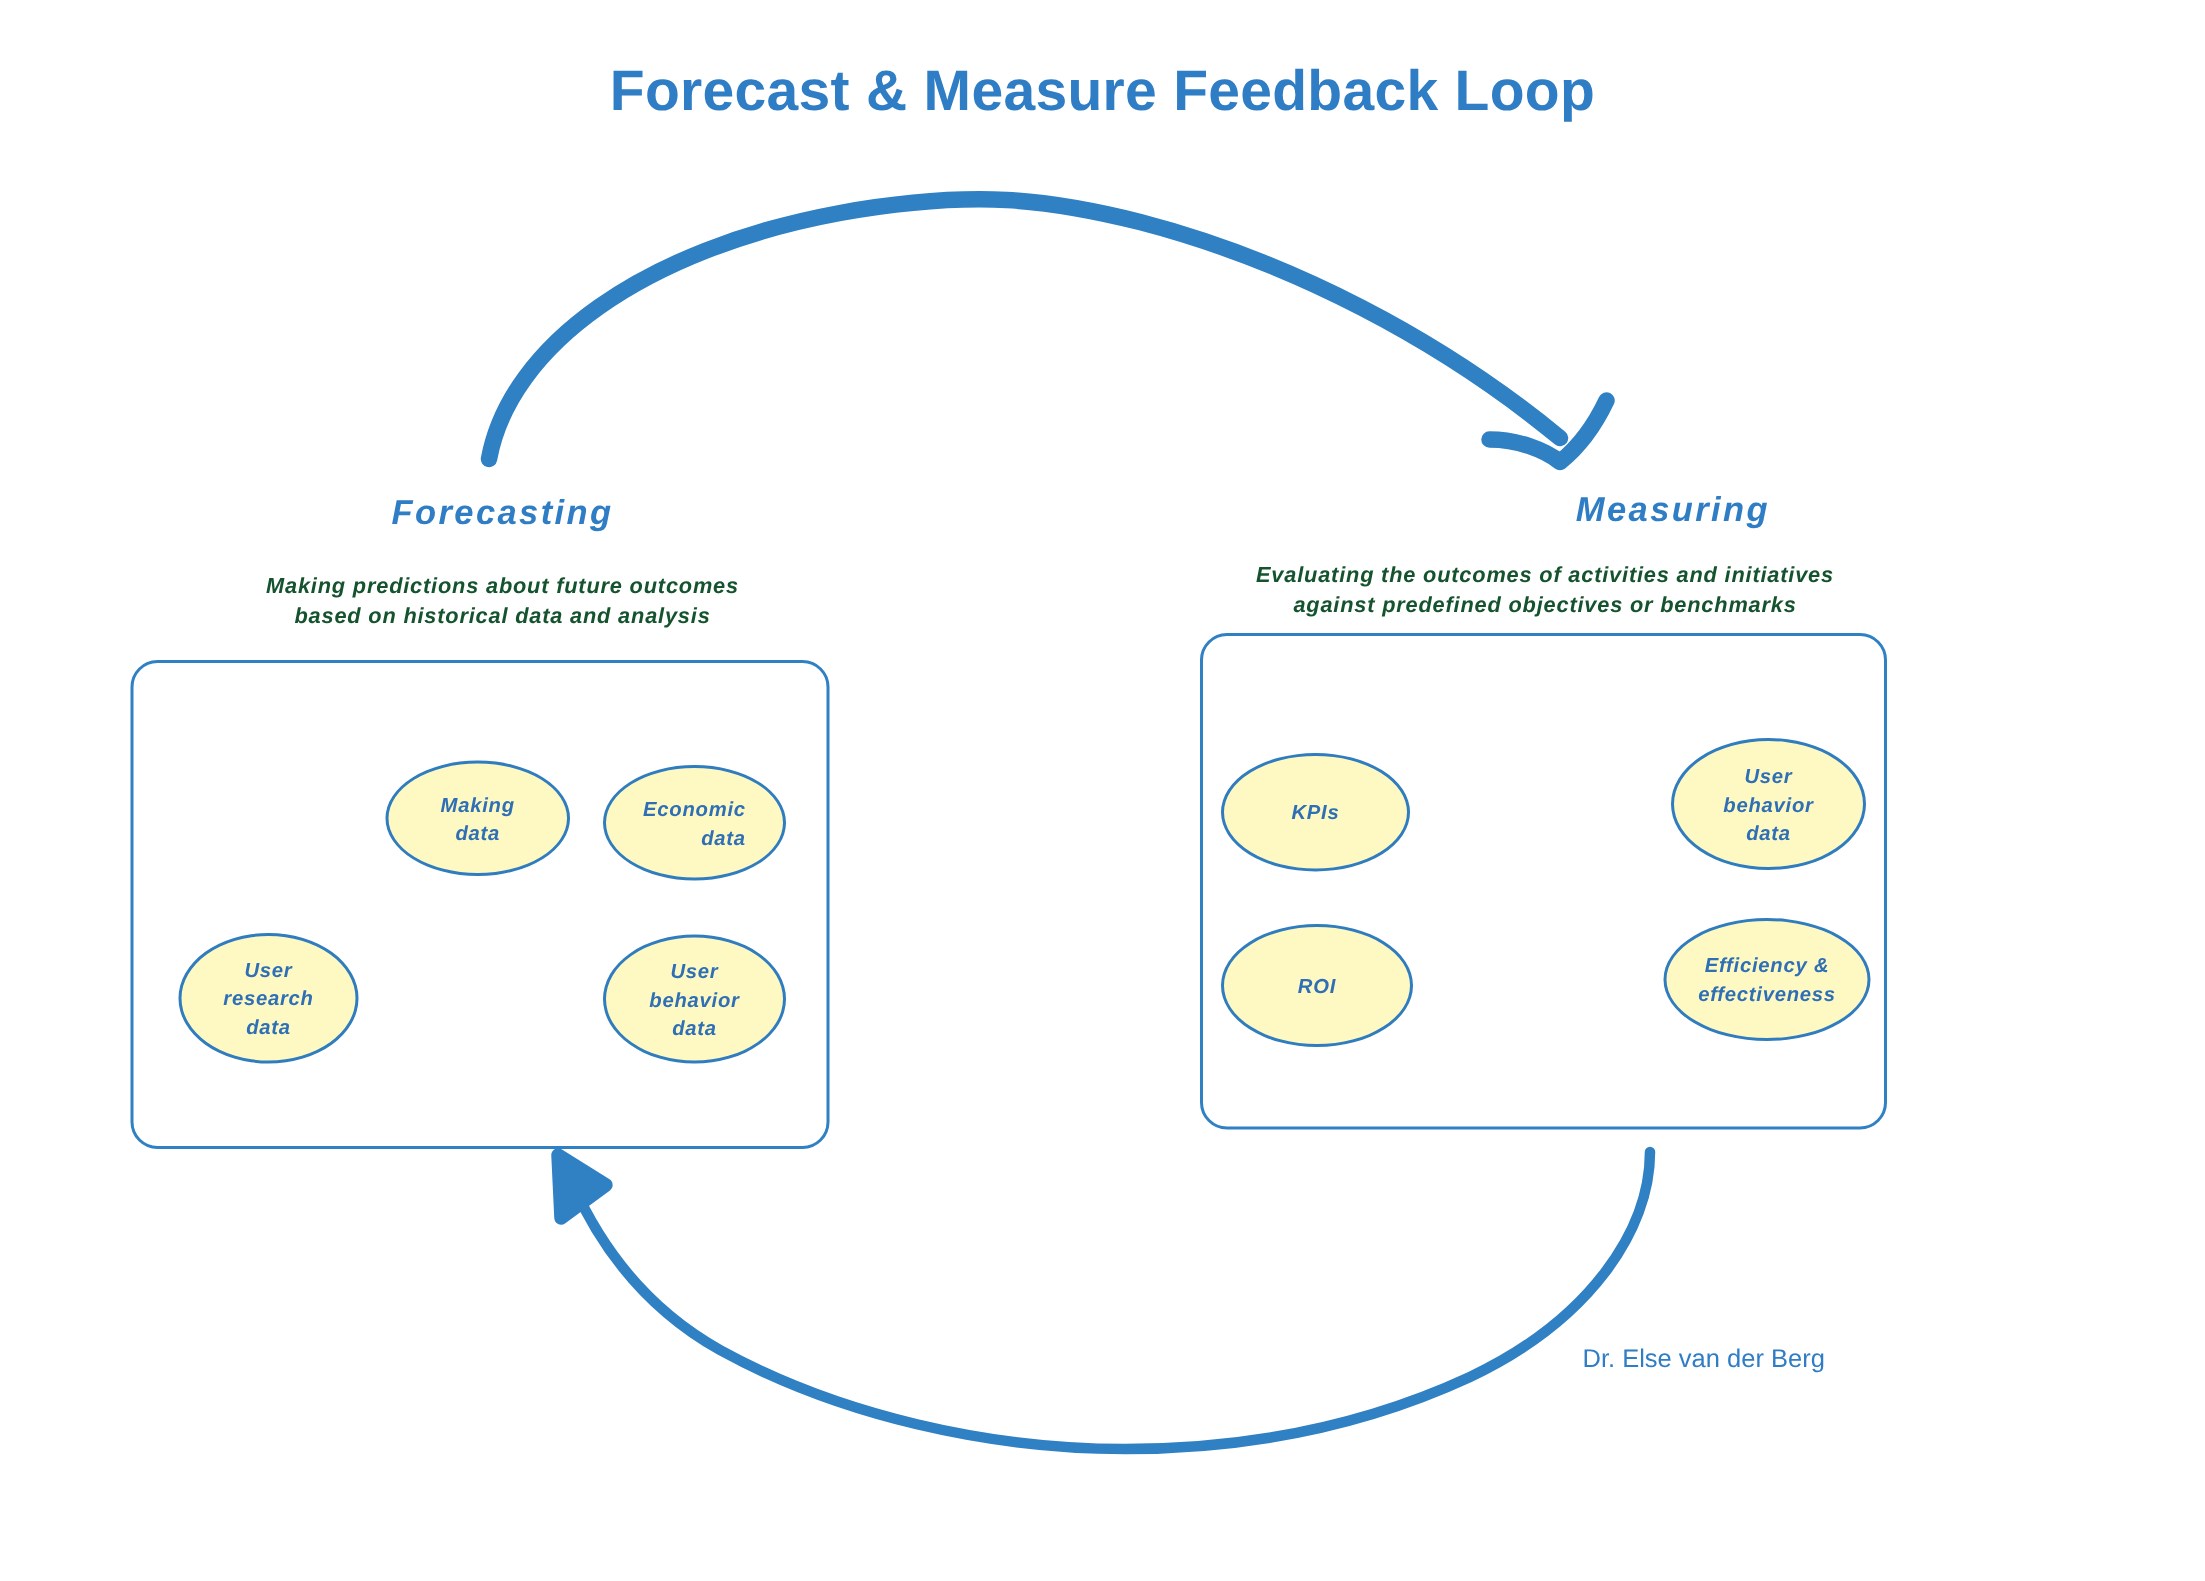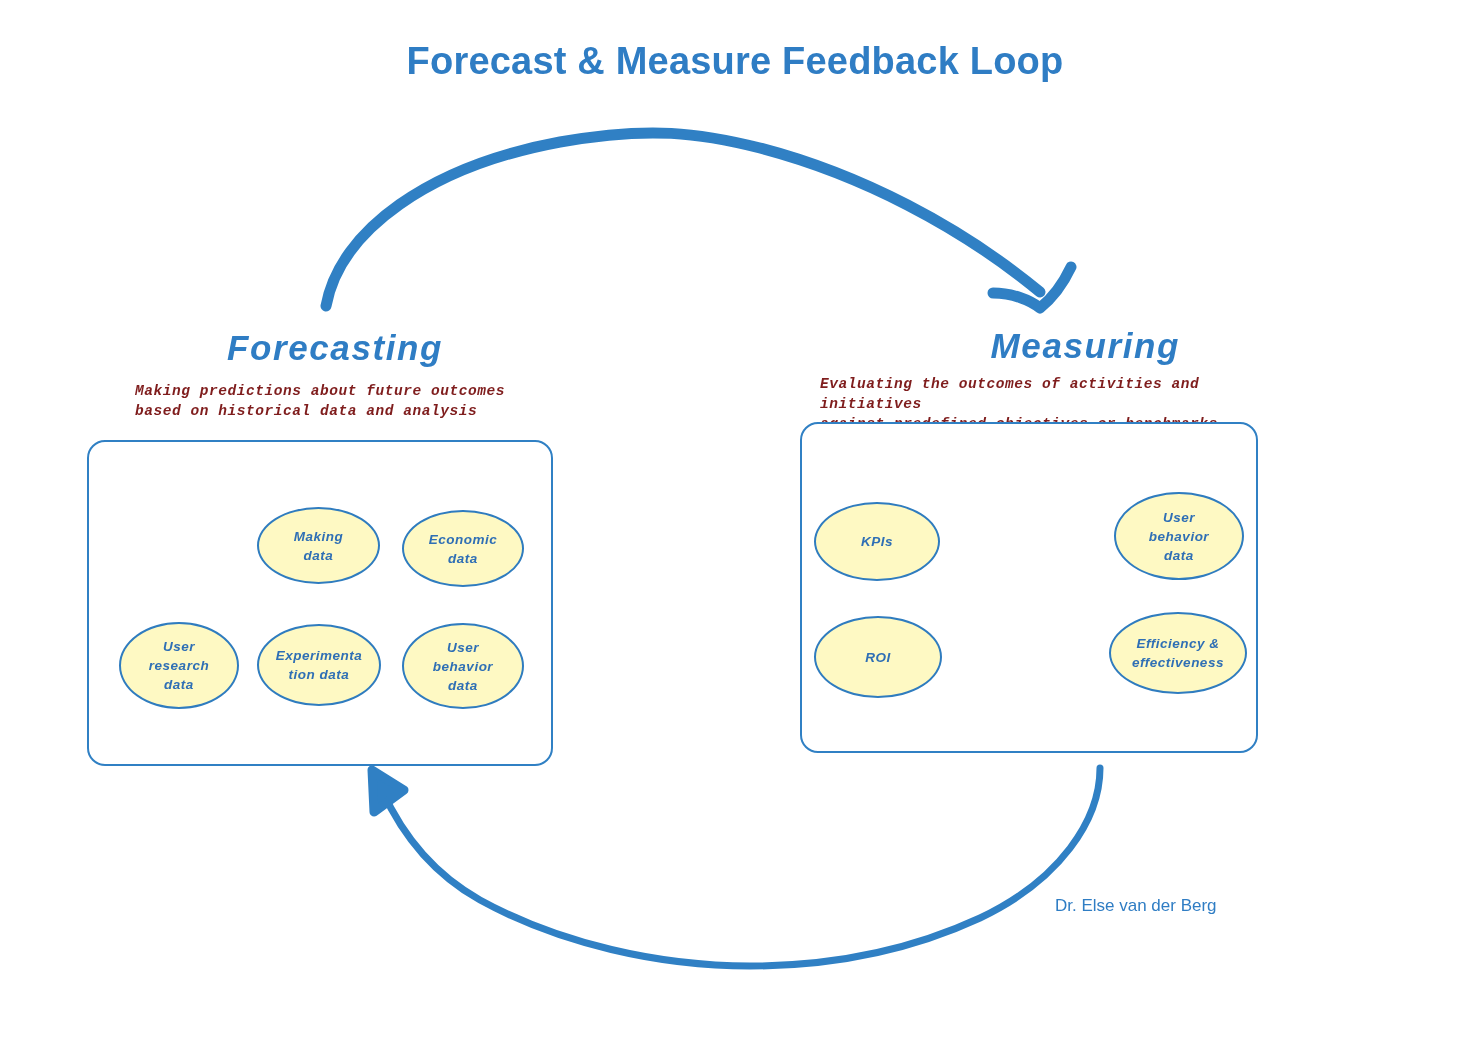--- a/index.html
+++ b/index.html
@@ -36,41 +36,41 @@
     font-weight: 700;
     letter-spacing: 0.2px;
     color: #2f7dc4;
     white-space: pre;
   }
 
   
   .section-heading {
     position: absolute;
     font-family: "Liberation Sans", sans-serif;
-    font-size: 35px;
+    font-size: 23px;
     font-weight: 700;
     font-style: italic;
     letter-spacing: 1.6px;
     color: #2f7dc4;
     text-align: center;
     white-space: pre;
   }
   .section-heading.left  { left: 195px; top: 328px; width: 280px; }
   .section-heading.right { left: 900px; top: 326px; width: 280px; text-align: right; }
 
   .section-desc {
     position: absolute;
-    font-family: Liberation Mono, monospace;
+    font-family: Liberation Sans, sans-serif;
     font-size: 14.5px;
     font-weight: 700;
     font-style: italic;
     letter-spacing: 0.55px;
     line-height: 20px;
-    color: #7f1d1d;
-    text-align: left;
+    color: #14532d;
+    text-align: center;
     white-space: pre-line;
   }
   .section-desc.left  { left: 135px; top: 381px; width: 400px; }
   .section-desc.right { left: 820px; top: 374px; width: 420px; }
 
   
   .group-box {
     position: absolute;
     border: 2.2px solid #3080c4;
     border-radius: 18px;
@@ -138,32 +138,28 @@
 
 <div class="section-heading left">Forecasting</div>
 <div class="section-desc left">Making predictions about future outcomes
 based on historical data and analysis</div>
 
 <div class="group-box left">
   <div class="node" style="left:168px; top:65px; width:123px; height:77px;">
     <span class="node-label">Making
 data</span>
   </div>
-  <div class="node" style="left:313px; top:68px; width:122px; height:77px;">
+  <div class="node" style="left:313px; top:68px; width:122px; height:77px;text-align:right;">
     <span class="node-label">Economic
 data</span>
   </div>
   <div class="node" style="left:30px; top:180px; width:120px; height:87px;">
     <span class="node-label">User
 research
 data</span>
-  </div>
-  <div class="node" style="left:168px; top:182px; width:124px; height:82px;">
-    <span class="node-label">Experimenta
-tion data</span>
   </div>
   <div class="node" style="left:313px; top:181px; width:122px; height:86px;">
     <span class="node-label">User
 behavior
 data</span>
   </div>
 </div>
 
 <div class="section-heading right">Measuring</div>
 <div class="section-desc right">Evaluating the outcomes of activities and initiatives

